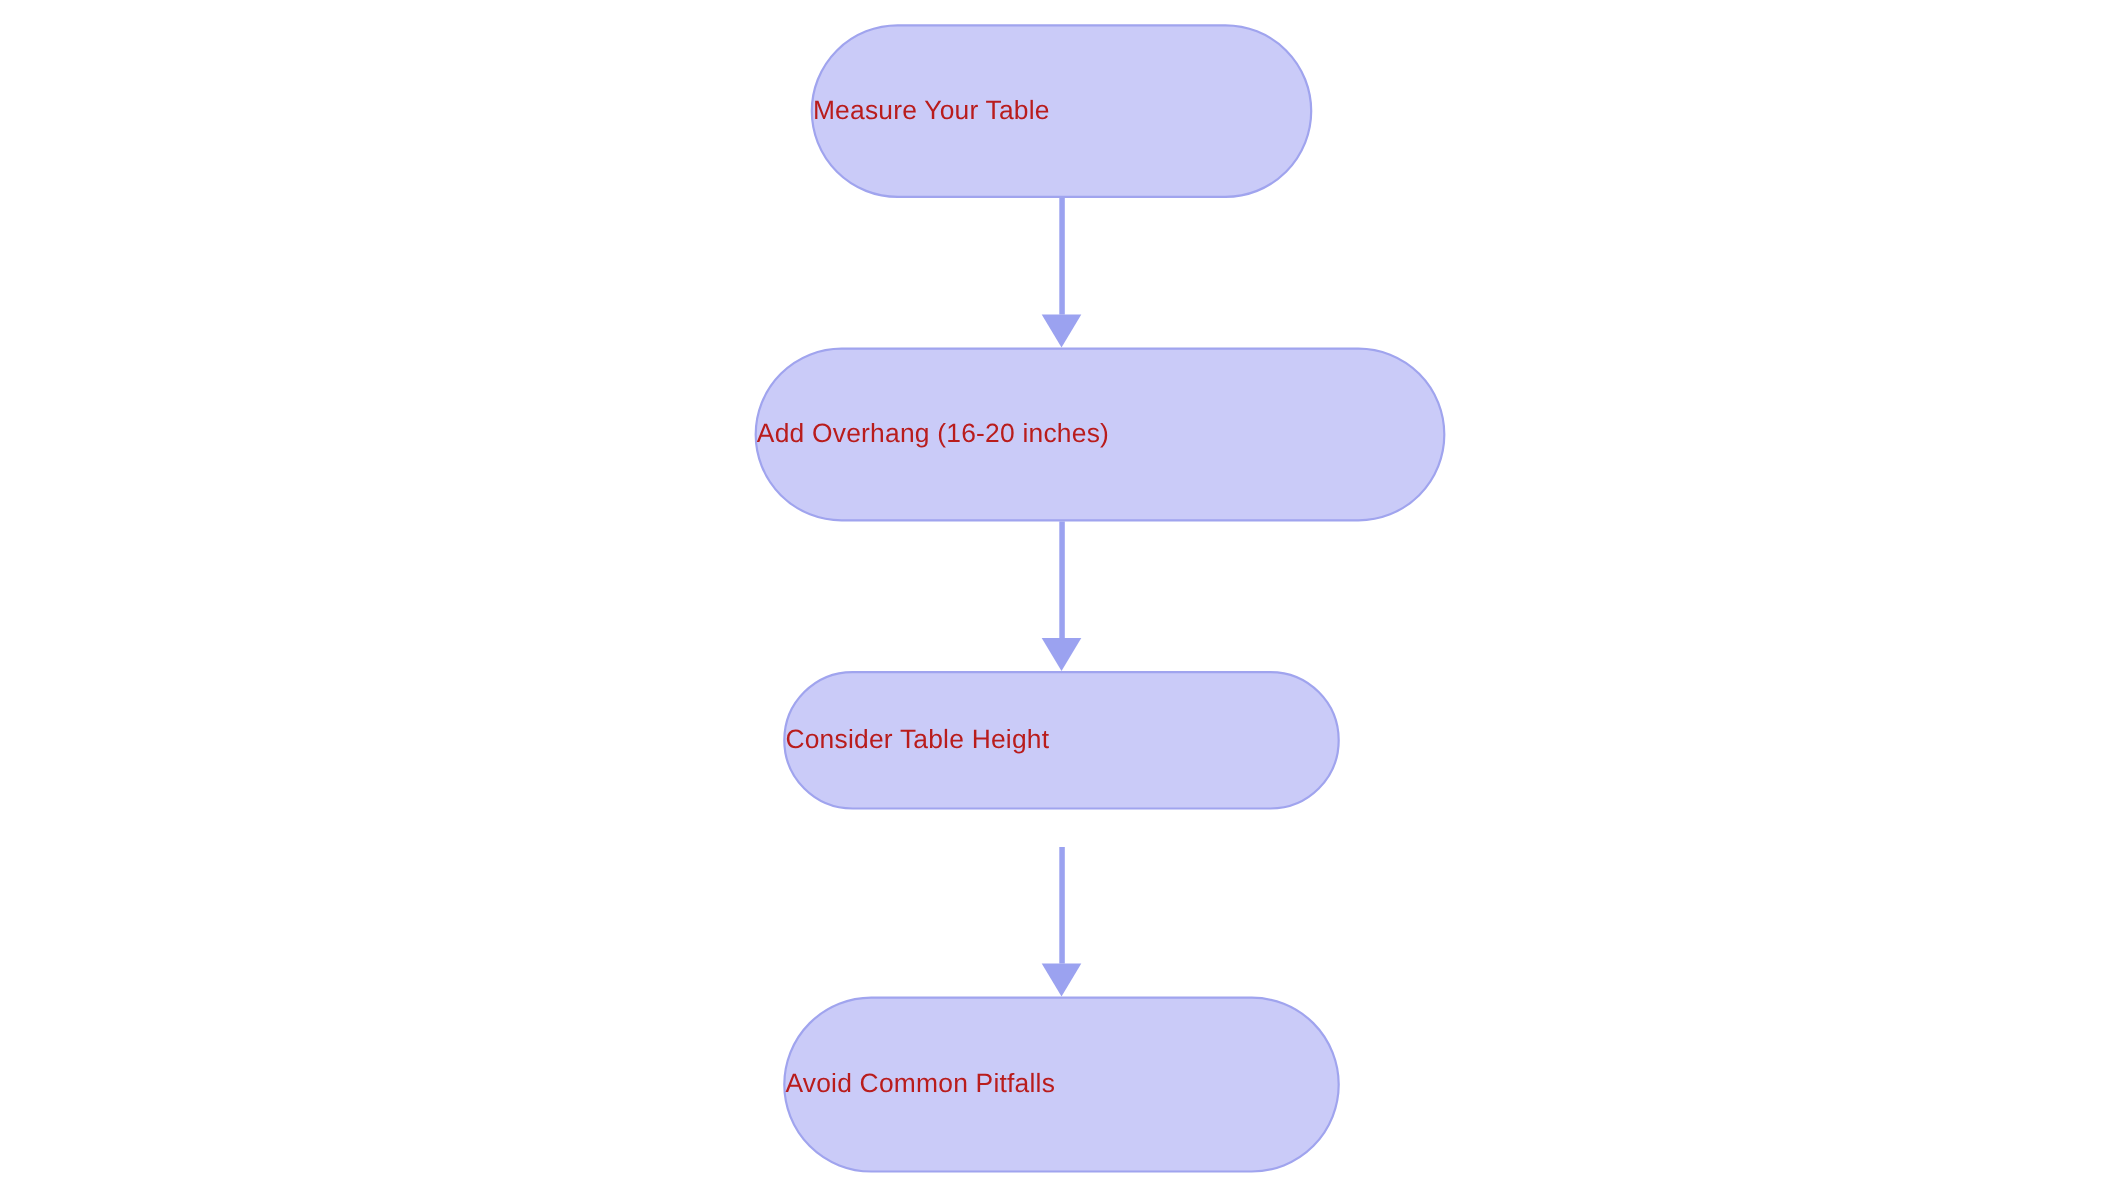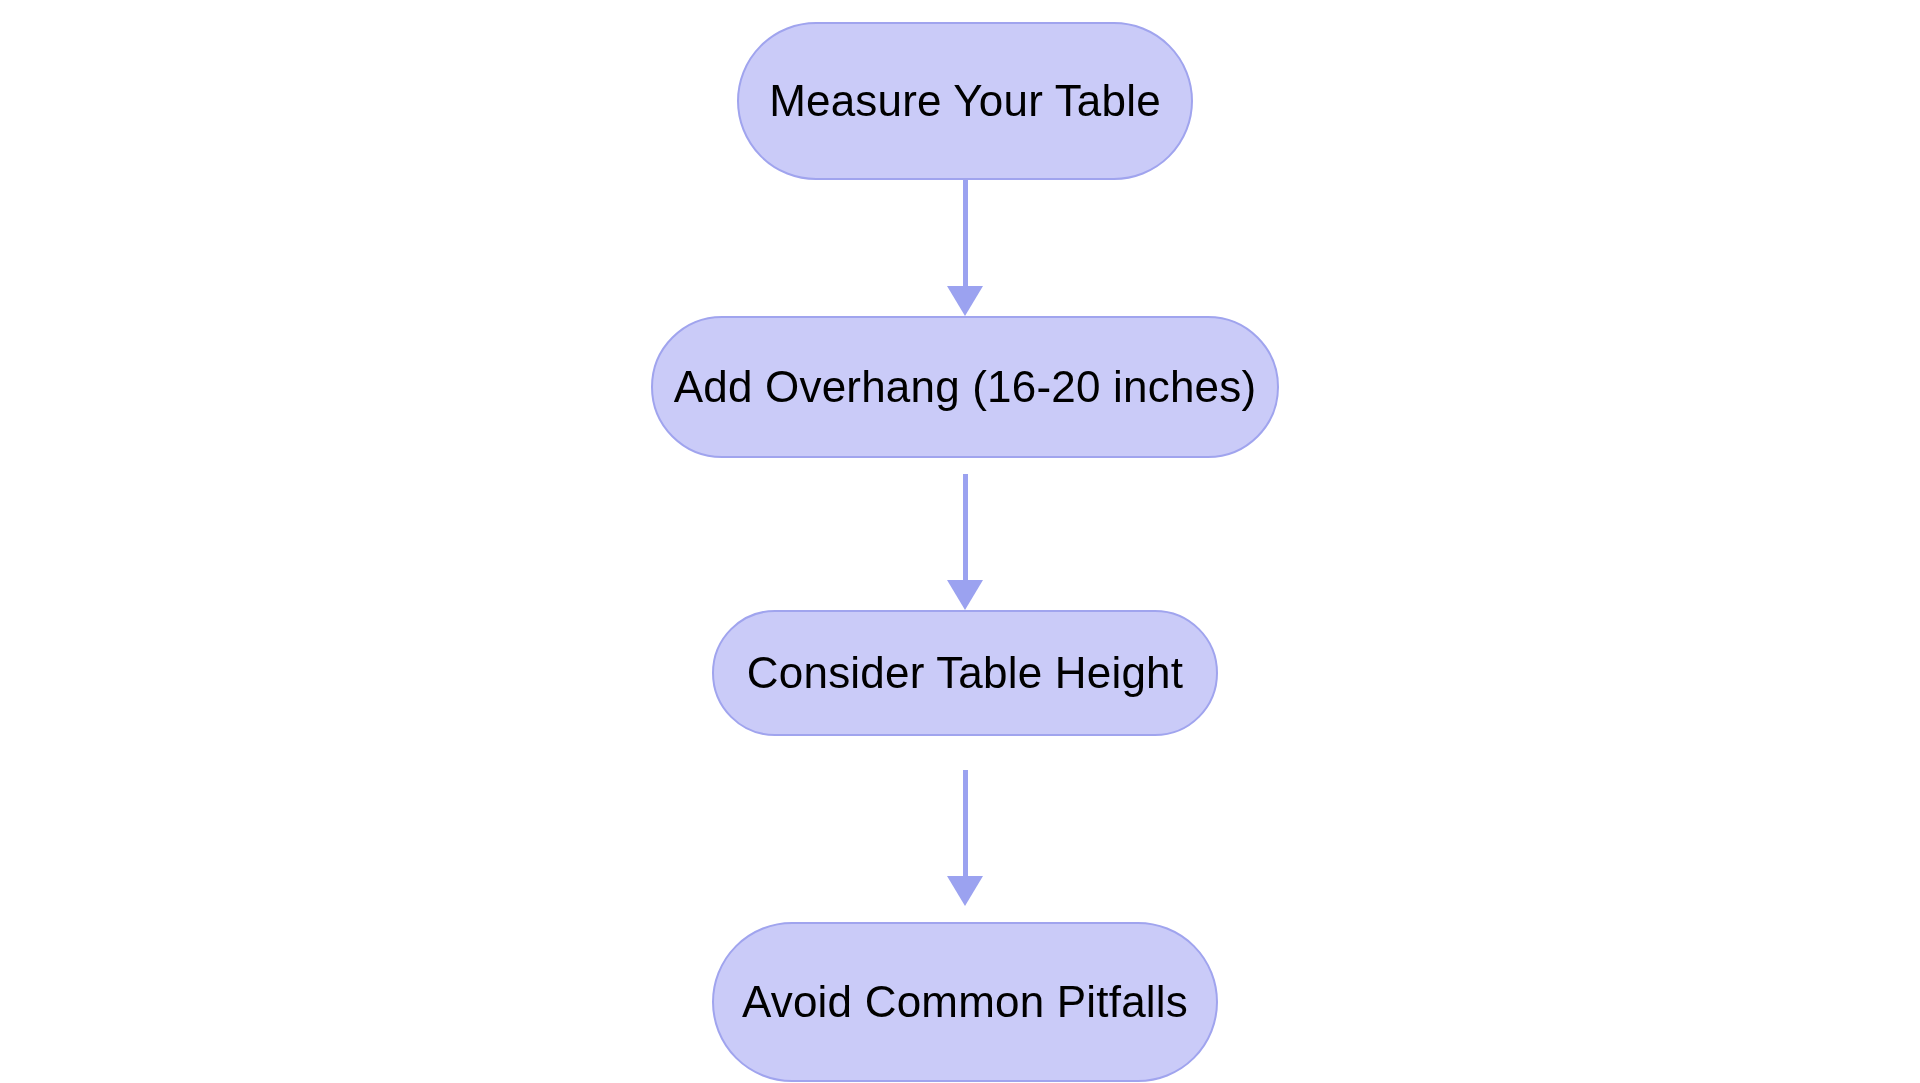--- a/index.html
+++ b/index.html
@@ -16,31 +16,30 @@
     overflow: hidden;
   }
   .flow-node {
     position: absolute;
     box-sizing: border-box;
     background: #cacbf8;
     border: 2px solid #a0a4ee;
     border-radius: 80px;
     display: flex;
     align-items: center;
-    justify-content: center;
-    color: #000000;
-    font-size: 44px;
+    color: #b91c1c;
+    font-size: 24px;
     letter-spacing: 0.2px;
     white-space: nowrap;
     text-align: center;
   }
   #node-1 { left: 737px; top: 22px;  width: 456px; height: 158px; }
-  #node-2 { left: 651px; top: 316px; width: 628px; height: 142px; }
+  #node-2 { left: 686px; top: 316px; width: 628px; height: 158px; }
   #node-3 { left: 712px; top: 610px; width: 506px; height: 126px; }
-  #node-4 { left: 712px; top: 906px; width: 506px; height: 160px; margin-top: 16px; }
+  #node-4 { left: 712px; top: 906px; width: 506px; height: 160px; }
 
   .flow-arrow {
     position: absolute;
     width: 36px;
     display: flex;
     flex-direction: column;
     align-items: center;
   }
   #arrow-1 { left: 947px; top: 180px; height: 136px; }
   #arrow-2 { left: 947px; top: 474px; height: 136px; }

